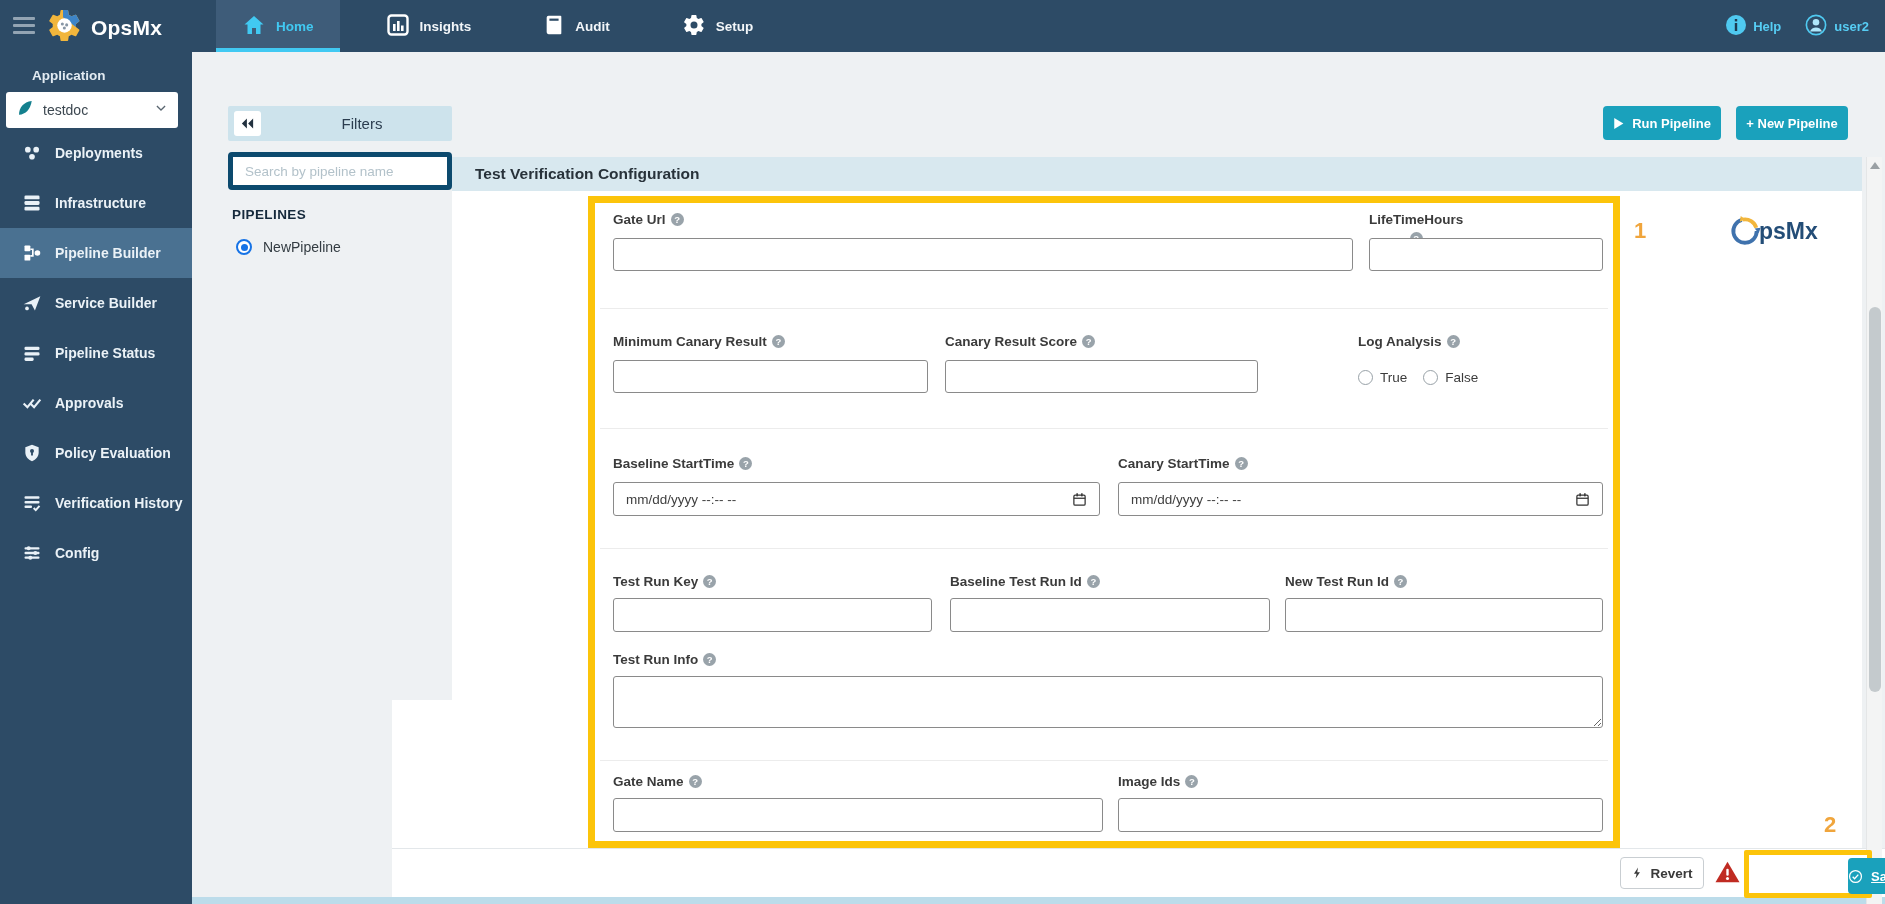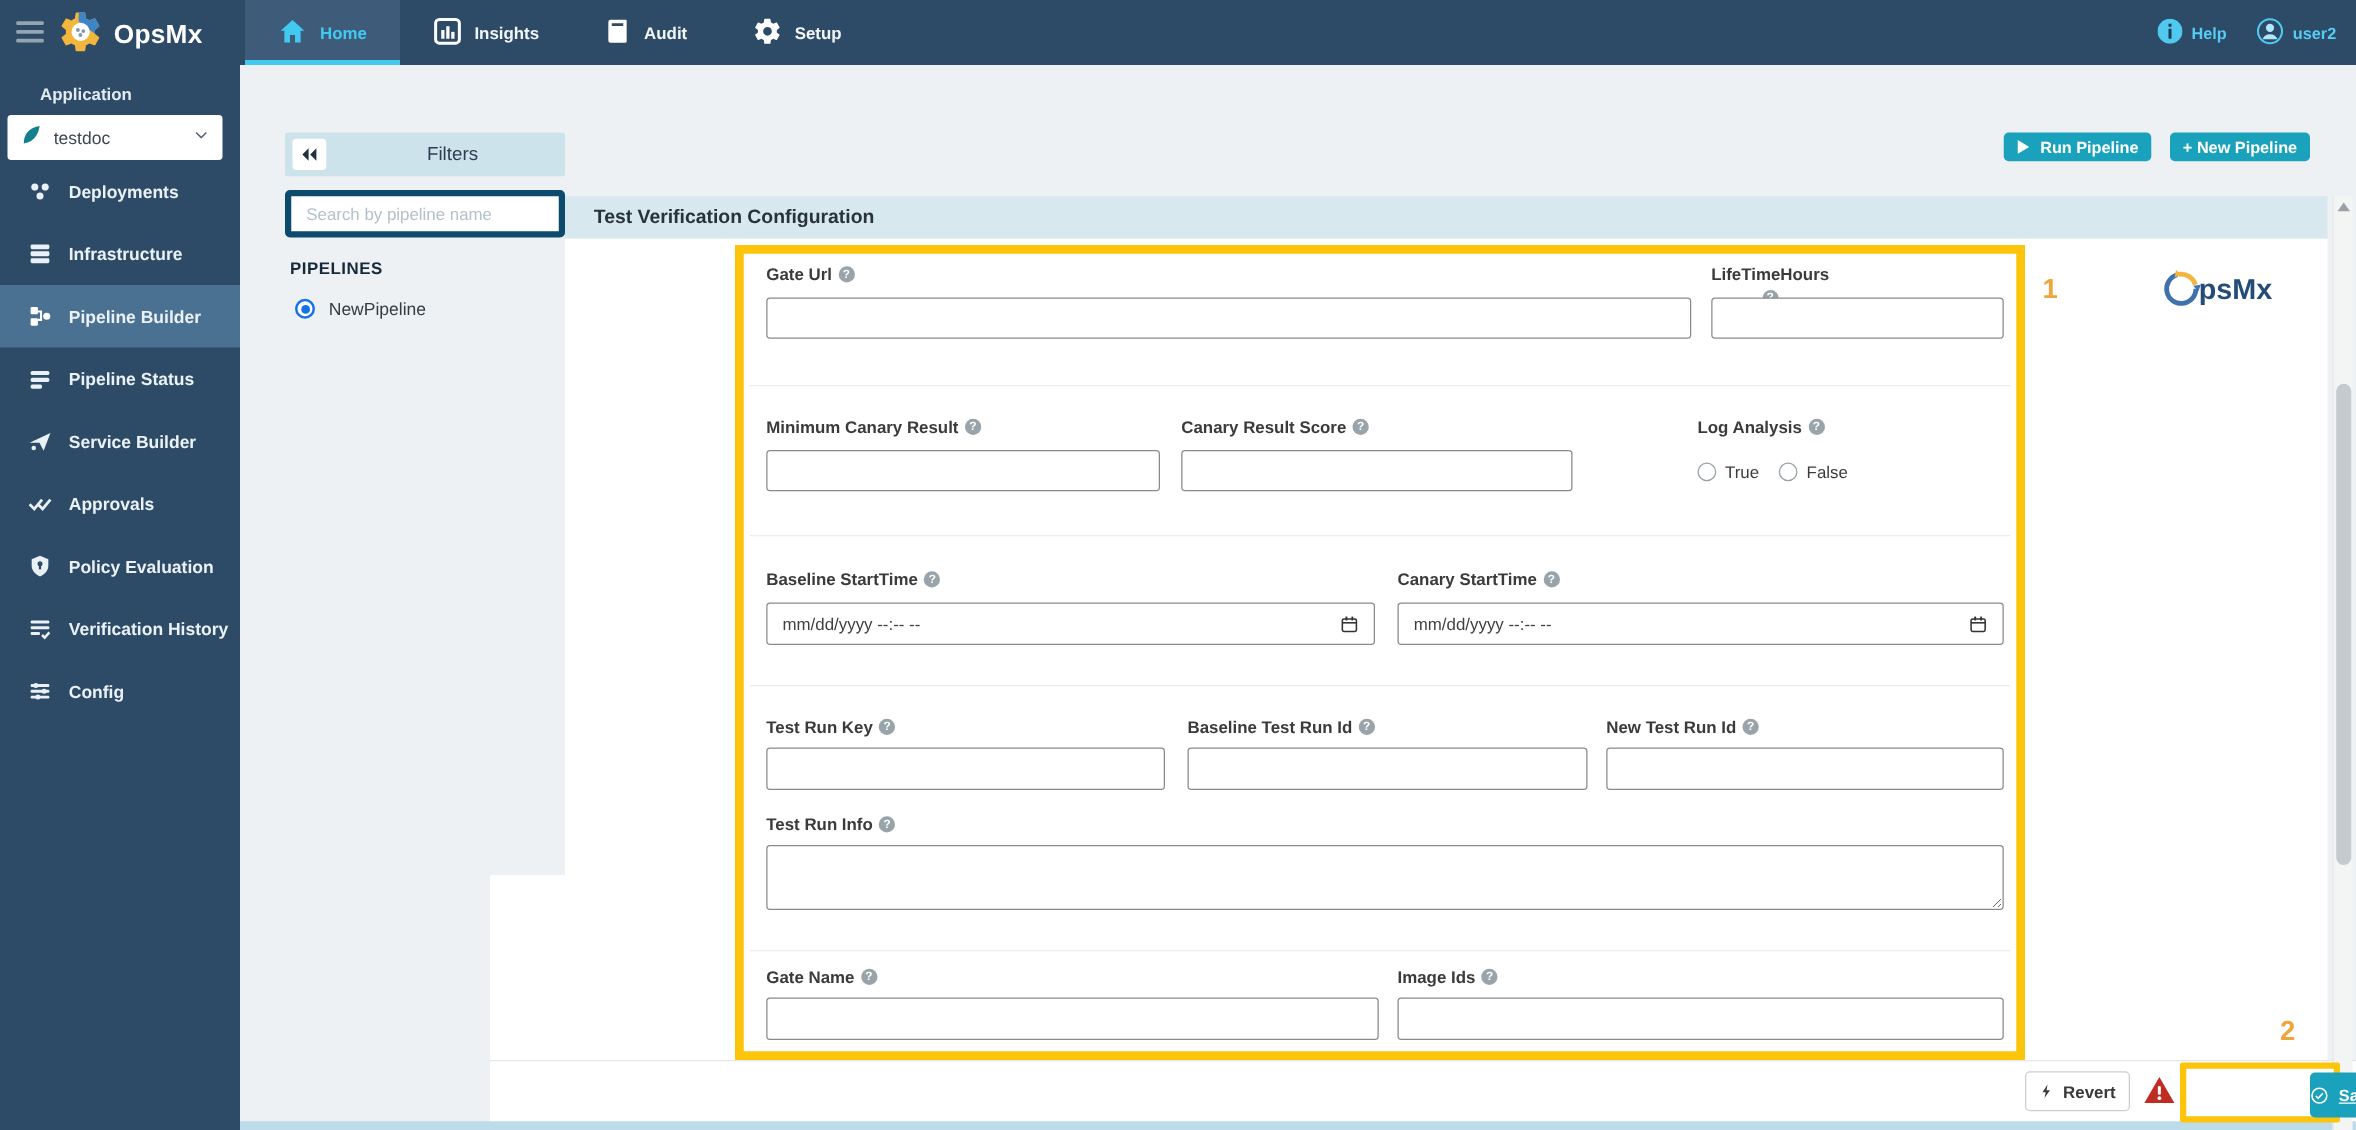--- a/index.html
+++ b/index.html
@@ -7,21 +7,21 @@
   body { font-family:"Liberation Sans", sans-serif; }
   .screen { position:relative; width:1885px; height:904px; background:#eef1f3; overflow:hidden; }
 
   
   .navbar { position:absolute; left:0; top:0; width:1885px; height:52px; background:#2d4b66; z-index:30; }
   .hamburger { position:absolute; left:13px; top:17px; width:22px; height:17px; cursor:pointer; }
   .hamburger span { display:block; height:3px; background:#93a4b3; margin-bottom:4px; border-radius:1px; }
   .brand { position:absolute; left:46px; top:7px; display:flex; align-items:center; gap:8px; }
   .brand-text { color:#ffffff; font-size:21px; font-weight:bold; letter-spacing:.2px; }
   .tabs { position:absolute; left:196px; top:0; height:52px; display:flex; }
-  .tab { height:52px; display:flex; align-items:center; gap:10px; padding:13px 26px; color:#f2f6f9; font-size:13.5px; font-weight:bold; cursor:pointer; }
+  .tab { height:52px; display:flex; align-items:center; gap:10px; padding:13px 26px; color:#f2f6f9; font-size:13.5px; font-weight:bold; cursor:pointer;margin-left:20px; }
   .tab.active { background:#3e5c79; color:#41c9f2; box-shadow:inset 0 -4px 0 #41c9f2; }
   .nav-right { position:absolute; right:16px; top:0; height:52px; display:flex; align-items:center; gap:24px; }
   .nav-right .nav-link { display:flex; align-items:center; gap:7px; color:#56cdf4; font-size:13px; font-weight:bold; cursor:pointer; }
 
   
   .sidebar { position:absolute; left:0; top:52px; width:192px; height:852px; background:#2d4b66; z-index:20; }
   .app-label { position:absolute; left:32px; top:16px; color:#e2ebf2; font-size:13.5px; font-weight:bold; }
   .app-select { position:absolute; left:6px; top:40px; width:172px; height:36px; background:#ffffff; border-radius:3px; display:flex; align-items:center; padding:0 10px; gap:9px; cursor:pointer; }
   .app-select .app-name { flex:1; font-size:14px; color:#3c4750; }
   .side-nav { position:absolute; left:0; top:76px; width:192px; }
@@ -36,21 +36,21 @@
   .search-box { position:absolute; left:228px; top:152px; width:224px; height:38px; }
   .search-box input { width:100%; height:100%; border:5px solid #0c4a6e; border-radius:4px; padding:0 12px; font-size:13.5px; color:#37474f; outline:none; font-family:inherit; }
   .search-box input::placeholder { color:#b3c2ca; }
   .pipelines-heading { position:absolute; left:232px; top:207px; font-size:13.5px; font-weight:bold; color:#15293b; letter-spacing:.4px; }
   .pipeline-item { position:absolute; left:236px; top:239px; display:flex; align-items:center; gap:11px; cursor:pointer; }
   .radio-sel { width:16px; height:16px; border-radius:50%; border:2px solid #1673e6; position:relative; background:#fff; }
   .radio-sel::after { content:""; position:absolute; left:2.5px; top:2.5px; width:7px; height:7px; border-radius:50%; background:#1673e6; }
   .pipeline-item span.lbl { font-size:14px; color:#333c42; }
 
   
-  .btn-teal { position:absolute; height:23px; background:#1aa1bc; border:none; border-radius:4px; color:#ffffff; font-size:13px; font-weight:bold; display:flex; align-items:center; justify-content:center; gap:8px; cursor:pointer; font-family:inherit; }
+  .btn-teal { position:absolute; height:34px; background:#1aa1bc; border:none; border-radius:4px; color:#ffffff; font-size:13px; font-weight:bold; display:flex; align-items:center; justify-content:center; gap:8px; cursor:pointer; font-family:inherit; }
   .btn-run { left:1603px; top:106px; width:118px; }
   .btn-new { left:1736px; top:106px; width:112px; }
 
   
   .panel-header { position:absolute; left:452px; top:157px; width:1410px; height:34px; background:#d8e8ef; }
   .panel-title { margin-left:23px; line-height:34px; font-size:15.5px; font-weight:bold; color:#28323a; }
   .panel-body { position:absolute; left:452px; top:191px; width:1410px; height:657px; background:#ffffff; }
   .white-gutter { position:absolute; left:392px; top:700px; width:60px; height:204px; background:#ffffff; }
 
   
@@ -220,32 +220,32 @@
         <svg width="20" height="20" viewBox="0 0 24 24" fill="#ffffff">
             <rect x="3" y="3" width="7" height="7" rx="1"></rect>
             <rect x="3" y="14" width="7" height="7" rx="1"></rect>
             <circle cx="18.5" cy="12" r="3.4"></circle>
             <path d="M10 6.5h4v10h-4v-2h2v-6h-2z"></path>
           </svg>
         <span>Pipeline Builder</span>
       </div>
       <div class="side-item">
         <svg width="20" height="20" viewBox="0 0 24 24" fill="#e9f1f7">
+            <path d="M2 13.5L22 4l-6.5 17-4-7.5z"></path>
+            <circle cx="6" cy="18.5" r="2.2"></circle>
+          </svg>
+        <span>Service Builder</span>
+      </div>
+      <div class="side-item">
+        <svg width="20" height="20" viewBox="0 0 24 24" fill="#e9f1f7">
             <rect x="3" y="4.5" width="18" height="4" rx="1.6"></rect>
             <rect x="3" y="11" width="18" height="4" rx="1.6"></rect>
             <rect x="3" y="17.5" width="11" height="4" rx="1.6"></rect>
           </svg>
         <span>Pipeline Status</span>
-      </div>
-      <div class="side-item">
-        <svg width="20" height="20" viewBox="0 0 24 24" fill="#e9f1f7">
-            <path d="M2 13.5L22 4l-6.5 17-4-7.5z"></path>
-            <circle cx="6" cy="18.5" r="2.2"></circle>
-          </svg>
-        <span>Service Builder</span>
       </div>
       <div class="side-item">
         <svg width="20" height="20" viewBox="0 0 24 24" fill="none" stroke="#e9f1f7" stroke-width="2.6">
             <path d="M2 12.5l4.5 4.5L14 8"></path>
             <path d="M10 12.5l4.5 4.5L22 8"></path>
           </svg>
         <span>Approvals</span>
       </div>
       <div class="side-item">
         <svg width="20" height="20" viewBox="0 0 24 24">

